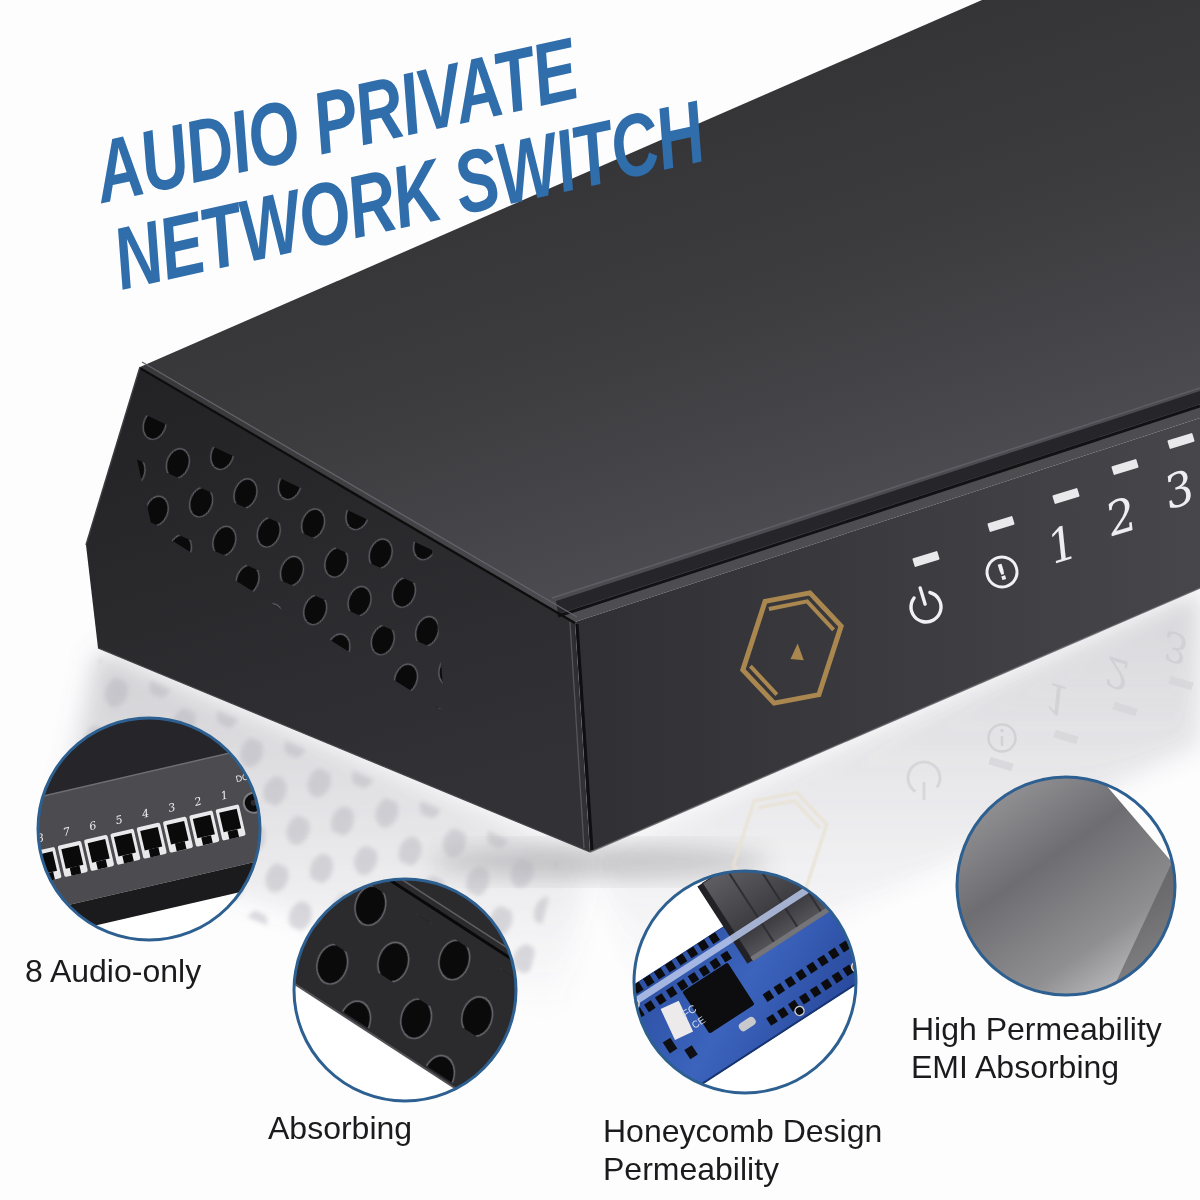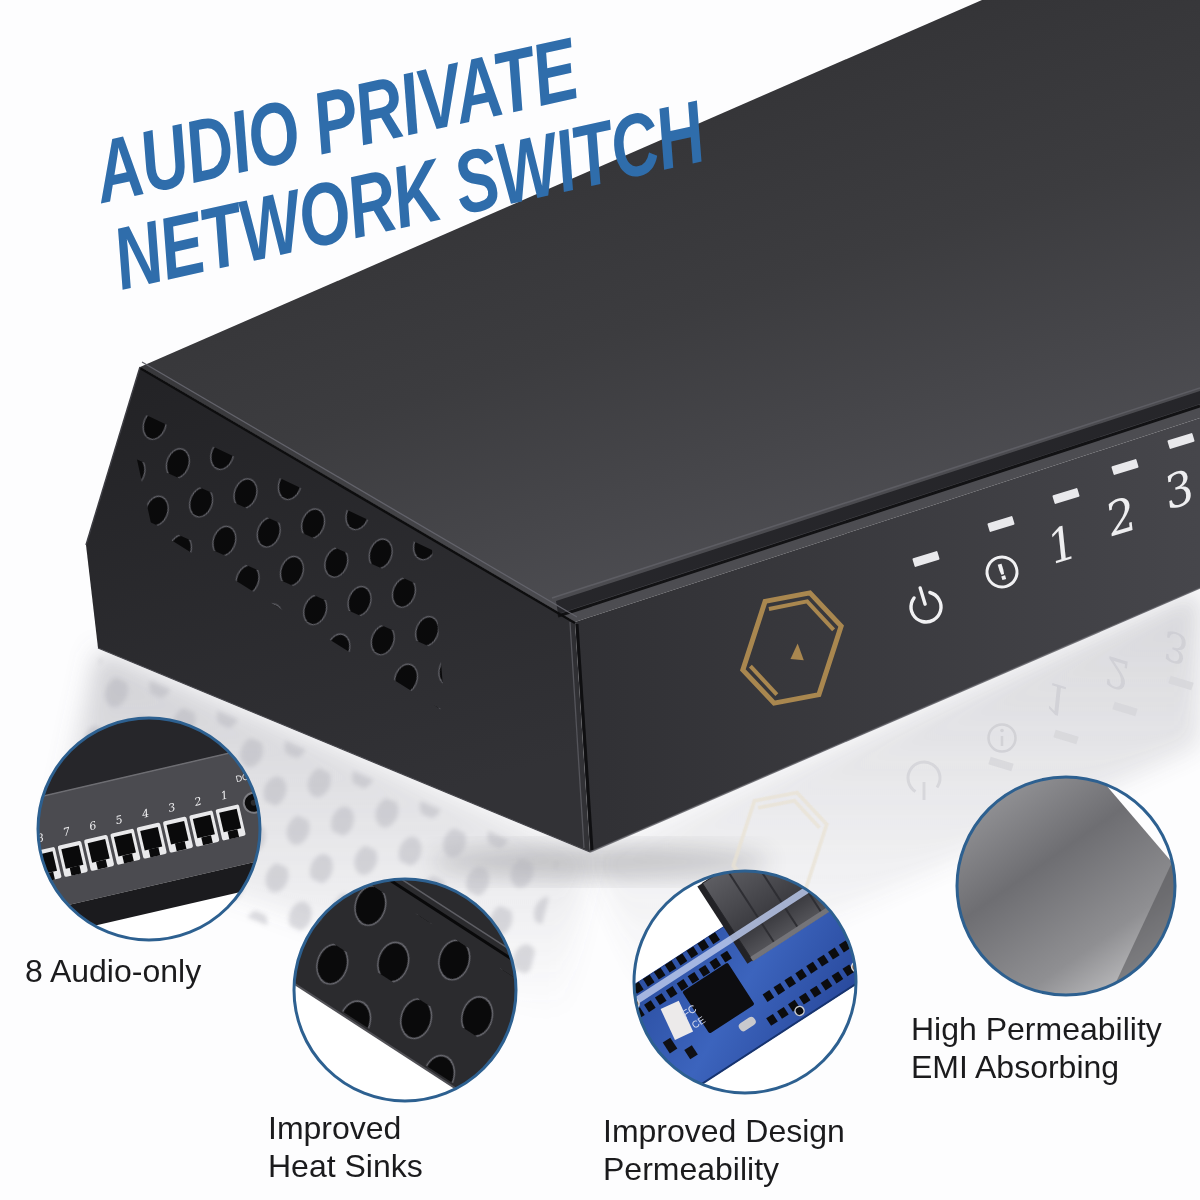--- a/index.html
+++ b/index.html
@@ -336,25 +336,24 @@
 
 <div class="title">
   <span>AUDIO PRIVATE</span>
   <span>NETWORK SWITCH</span>
 </div>
 
 <div class="cl" id="lab1">
   <span>8 Audio-only</span>
 </div>
 <div class="cl" id="lab2">
-  <span>Improved</span>
-  <span>Heat Sinks</span>
+  <span>Absorbing</span>
 </div>
 <div class="cl" id="lab3">
-  <span>Improved Design</span>
+  <span>Honeycomb Design</span>
   <span>Permeability</span>
 </div>
 <div class="cl" id="lab4">
   <span>High Permeability</span>
   <span>EMI Absorbing</span>
 </div>
 
 </div>
 
 </body></html>

